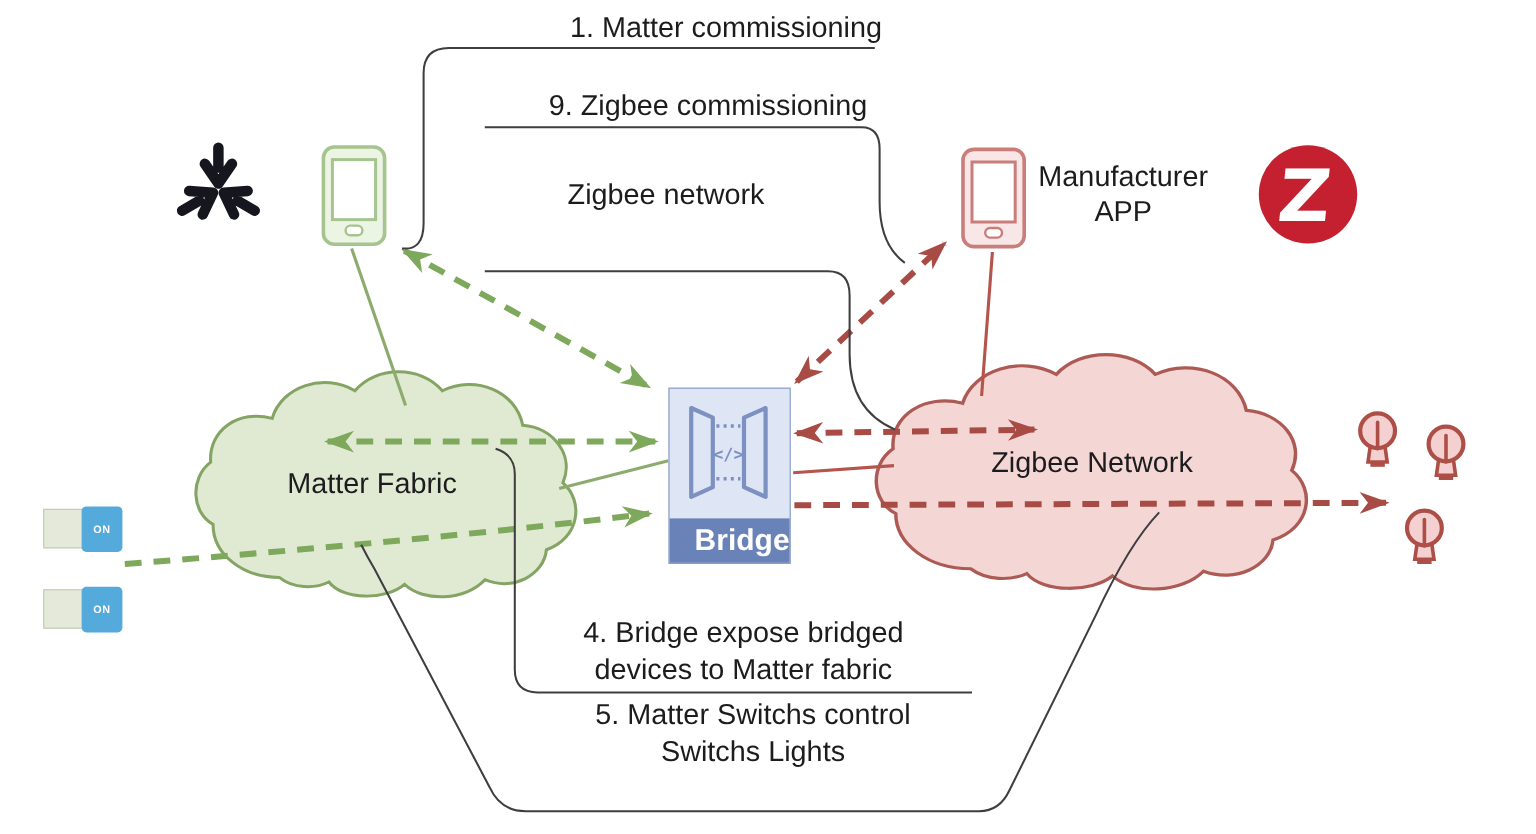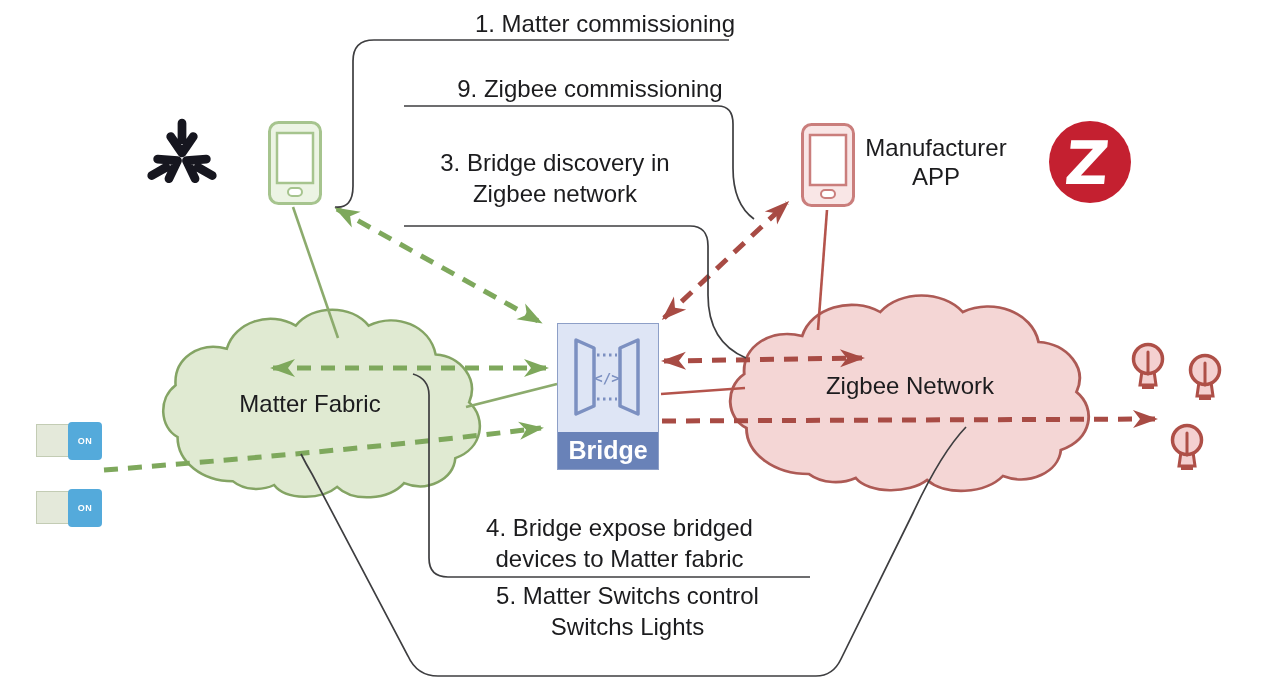--- a/index.html
+++ b/index.html
@@ -8,21 +8,21 @@
   svg{display:block;}
   .lbl{position:absolute;text-align:center;font-size:24px;line-height:31px;color:#1c1c1e;z-index:3;}
   #overlay{position:absolute;left:0;top:0;z-index:1;}
   .icon{position:absolute;z-index:2;}
   
   #bridge{position:absolute;left:557px;top:323px;width:102px;height:147px;
           border:1.5px solid #8d9fc7;box-sizing:border-box;background:#dee5f5;z-index:2;
           display:flex;flex-direction:column;}
   #bridge .icon-area{flex:1;}
   #bridge .band{height:37px;background:#6982b8;color:#ffffff;font-weight:bold;font-size:25px;
-          text-align:center;line-height:36px;}
+          text-align:right;line-height:36px;}
   
   .switch{position:absolute;width:67px;height:38px;z-index:2;}
   .switch .body{position:absolute;left:0;top:2px;width:64px;height:33px;background:#e4e9da;
           border:1px solid #c3ccb4;box-sizing:border-box;}
   .switch .on{position:absolute;left:32px;top:0;width:34px;height:38px;background:#54aadb;
           border-radius:4px;color:#fff;font-size:9px;font-weight:bold;text-align:center;
           line-height:38px;letter-spacing:.5px;}
 </style>
 </head>
 <body>
@@ -147,21 +147,20 @@
     <circle cx="20" cy="18" r="14.5" fill="#f4d0d0" stroke="#ae4f47" stroke-width="3.5"></circle>
     <line x1="20" y1="11" x2="20" y2="33" stroke="#ae4f47" stroke-width="3" stroke-linecap="round"></line>
     <rect x="14" y="44" width="12" height="4" fill="#ae4f47"></rect>
   </svg>
 
   <div class="lbl" style="left:350px;top:8px;width:385px;text-align:right;">1. Matter commissioning</div>
 
   <div class="lbl" style="left:400px;top:73px;width:380px;">9. Zigbee commissioning</div>
 
   <div class="lbl" style="left:400px;top:147px;width:310px;">
-    <div>3. Bridge discovery in</div>
     <div>Zigbee network</div>
   </div>
 
   <div class="lbl" style="left:854px;top:133px;width:164px;line-height:29px;">
     <div>Manufacturer</div>
     <div>APP</div>
   </div>
 
   <div class="lbl" style="left:228px;top:388px;width:164px;">Matter Fabric</div>
 

